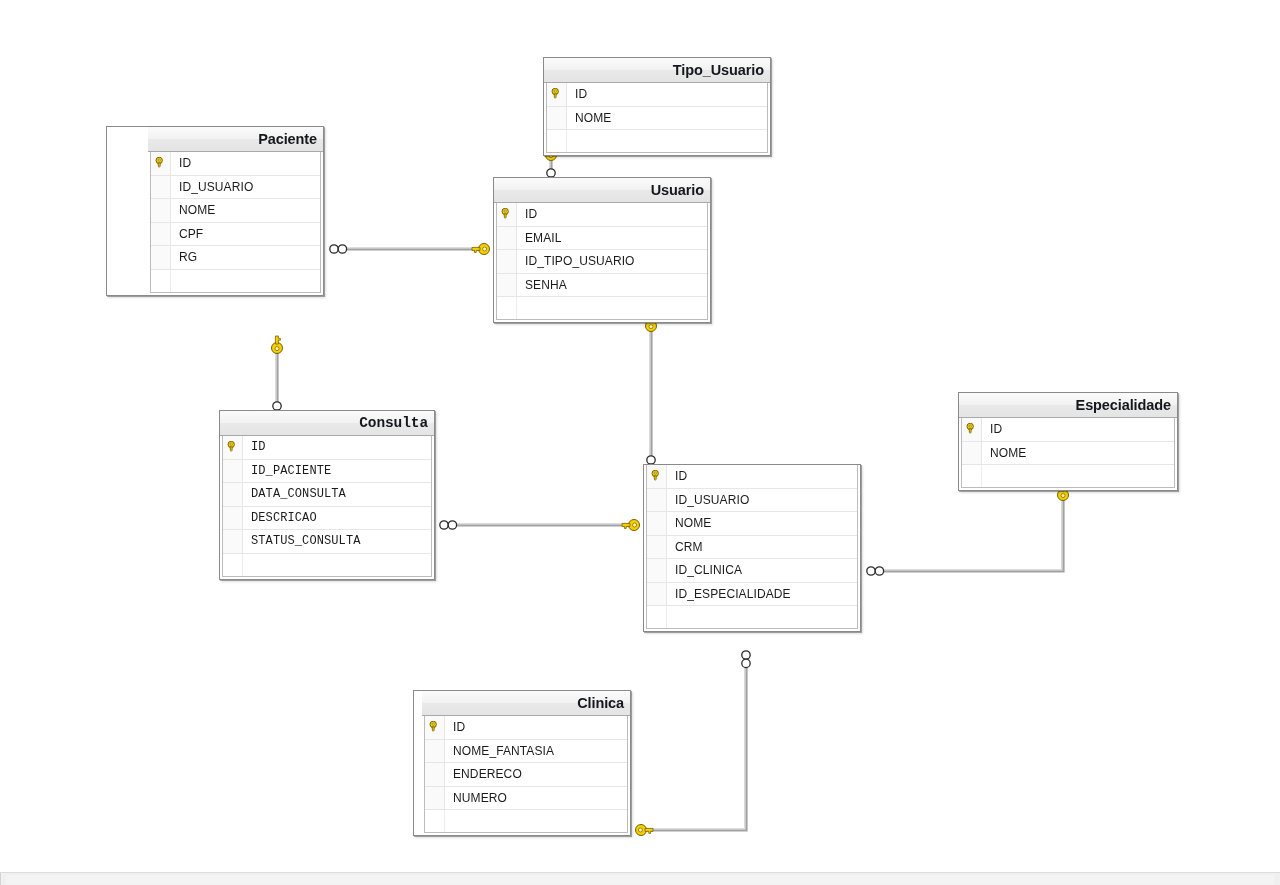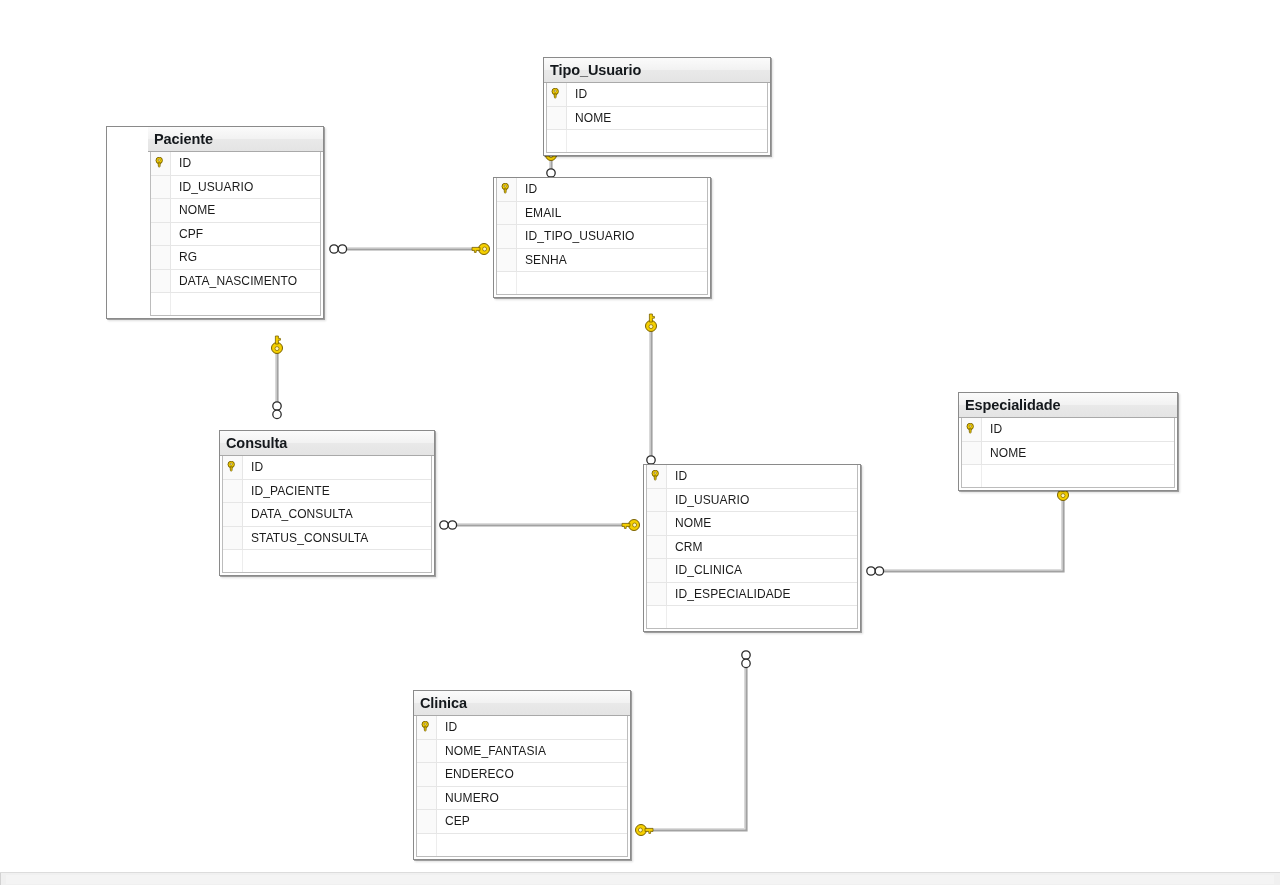--- a/index.html
+++ b/index.html
@@ -14,20 +14,21 @@
     overflow: hidden;
     font-family: "Liberation Sans", sans-serif;
     -webkit-font-smoothing: antialiased;
   }
 
   #canvas {
     position: absolute;
     left: 0; top: 0;
     width: 1280px;
     height: 656px;
+    text-align: right;
   }
 
   
   #connectors {
     position: absolute;
     left: 0; top: 0;
     width: 1280px;
     height: 885px;
     pointer-events: none;
   }
@@ -247,31 +248,28 @@
             <div class="colname">NOME</div>
           </div>
           <div class="row">
             <div class="gutter"></div>
             <div class="colname">CPF</div>
           </div>
           <div class="row">
             <div class="gutter"></div>
             <div class="colname">RG</div>
           </div>
-          <div class="row">
-            <div class="gutter"></div>
-            <div class="colname">DATA_NASCIMENTO</div>
-          </div>
           <div class="row empty-row">
             <div class="gutter"></div>
             <div class="colname"></div>
           </div>
         </div>
       </div>
       <div class="entity" style="left: 493px; top: 177px; width: 218px;">
+        <div class="entity-header">Usuario</div>
         <div class="grid">
           <div class="row">
             <div class="gutter">
               <svg class="key-glyph" width="12" height="12" viewBox="0 0 12 12" aria-hidden="true">
                 <ellipse cx="4.2" cy="3.4" rx="3.2" ry="3.2" fill="#f5cf00" stroke="#6f5a00" stroke-width="0.9"></ellipse>
                 <circle cx="4.2" cy="3.1" r="1.1" fill="#fffbdf" stroke="#6f5a00" stroke-width="0.6"></circle>
                 <path d="M3.1 5.8 L5.3 5.8 L5.0 9.4 L4.2 10.3 L3.4 9.4 Z" fill="#f5cf00" stroke="#6f5a00" stroke-width="0.8" stroke-linejoin="round"></path>
               </svg>
             </div>
             <div class="colname">ID</div>
@@ -310,21 +308,21 @@
           <div class="row">
             <div class="gutter"></div>
             <div class="colname">NOME</div>
           </div>
           <div class="row empty-row">
             <div class="gutter"></div>
             <div class="colname"></div>
           </div>
         </div>
       </div>
-      <div class="entity" style="left: 219px; top: 430px; width: 216px;">
+      <div class="entity" style="left: 219px; top: 410px; width: 216px; font-family: Liberation Mono, monospace;">
         <div class="entity-header">Consulta</div>
         <div class="grid">
           <div class="row">
             <div class="gutter">
               <svg class="key-glyph" width="12" height="12" viewBox="0 0 12 12" aria-hidden="true">
                 <ellipse cx="4.2" cy="3.4" rx="3.2" ry="3.2" fill="#f5cf00" stroke="#6f5a00" stroke-width="0.9"></ellipse>
                 <circle cx="4.2" cy="3.1" r="1.1" fill="#fffbdf" stroke="#6f5a00" stroke-width="0.6"></circle>
                 <path d="M3.1 5.8 L5.3 5.8 L5.0 9.4 L4.2 10.3 L3.4 9.4 Z" fill="#f5cf00" stroke="#6f5a00" stroke-width="0.8" stroke-linejoin="round"></path>
               </svg>
             </div>
@@ -333,20 +331,24 @@
           <div class="row">
             <div class="gutter"></div>
             <div class="colname">ID_PACIENTE</div>
           </div>
           <div class="row">
             <div class="gutter"></div>
             <div class="colname">DATA_CONSULTA</div>
           </div>
           <div class="row">
             <div class="gutter"></div>
+            <div class="colname">DESCRICAO</div>
+          </div>
+          <div class="row">
+            <div class="gutter"></div>
             <div class="colname">STATUS_CONSULTA</div>
           </div>
           <div class="row empty-row">
             <div class="gutter"></div>
             <div class="colname"></div>
           </div>
         </div>
       </div>
       <div class="entity" style="left: 643px; top: 464px; width: 218px;">
         <div class="grid">
@@ -379,21 +381,21 @@
           <div class="row">
             <div class="gutter"></div>
             <div class="colname">ID_ESPECIALIDADE</div>
           </div>
           <div class="row empty-row">
             <div class="gutter"></div>
             <div class="colname"></div>
           </div>
         </div>
       </div>
-      <div class="entity" style="left: 413px; top: 690px; width: 218px;">
+      <div class="entity" style="left: 413px; top: 690px; width: 218px; padding-left: 8px;">
         <div class="entity-header">Clinica</div>
         <div class="grid">
           <div class="row">
             <div class="gutter">
               <svg class="key-glyph" width="12" height="12" viewBox="0 0 12 12" aria-hidden="true">
                 <ellipse cx="4.2" cy="3.4" rx="3.2" ry="3.2" fill="#f5cf00" stroke="#6f5a00" stroke-width="0.9"></ellipse>
                 <circle cx="4.2" cy="3.1" r="1.1" fill="#fffbdf" stroke="#6f5a00" stroke-width="0.6"></circle>
                 <path d="M3.1 5.8 L5.3 5.8 L5.0 9.4 L4.2 10.3 L3.4 9.4 Z" fill="#f5cf00" stroke="#6f5a00" stroke-width="0.8" stroke-linejoin="round"></path>
               </svg>
             </div>
@@ -403,24 +405,20 @@
             <div class="gutter"></div>
             <div class="colname">NOME_FANTASIA</div>
           </div>
           <div class="row">
             <div class="gutter"></div>
             <div class="colname">ENDERECO</div>
           </div>
           <div class="row">
             <div class="gutter"></div>
             <div class="colname">NUMERO</div>
-          </div>
-          <div class="row">
-            <div class="gutter"></div>
-            <div class="colname">CEP</div>
           </div>
           <div class="row empty-row">
             <div class="gutter"></div>
             <div class="colname"></div>
           </div>
         </div>
       </div>
     </div>
 
 </div>

